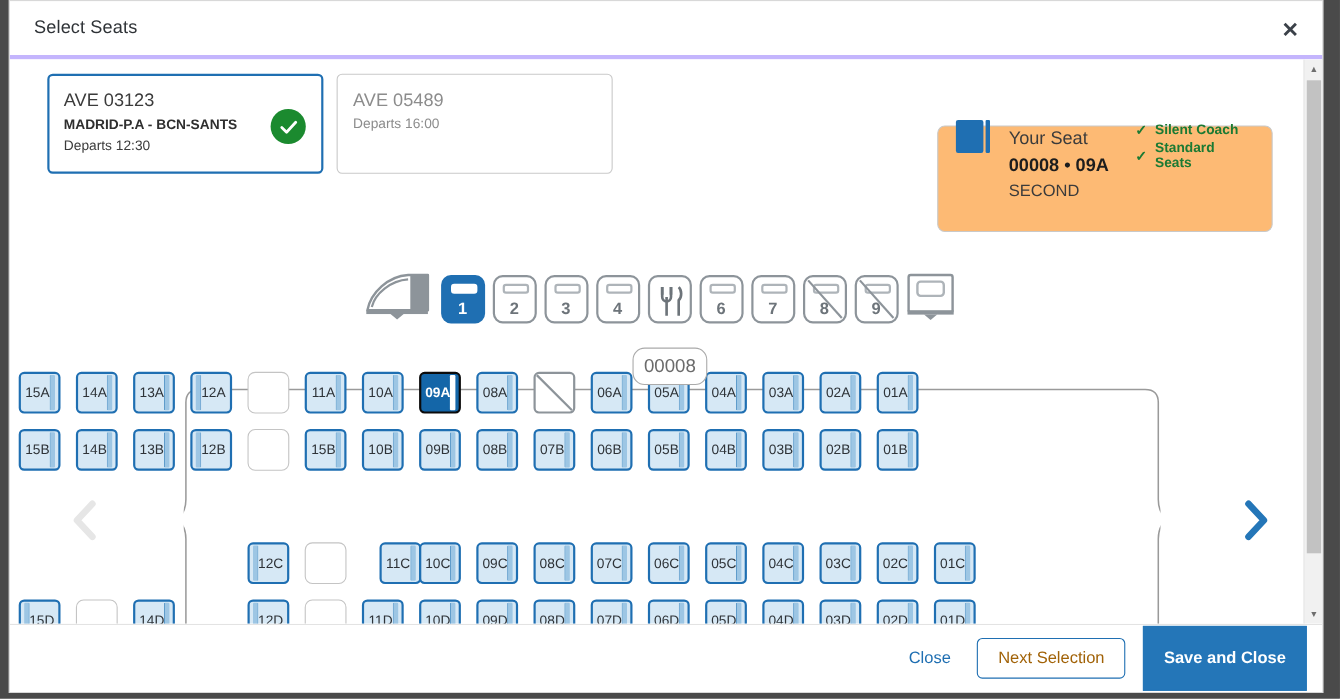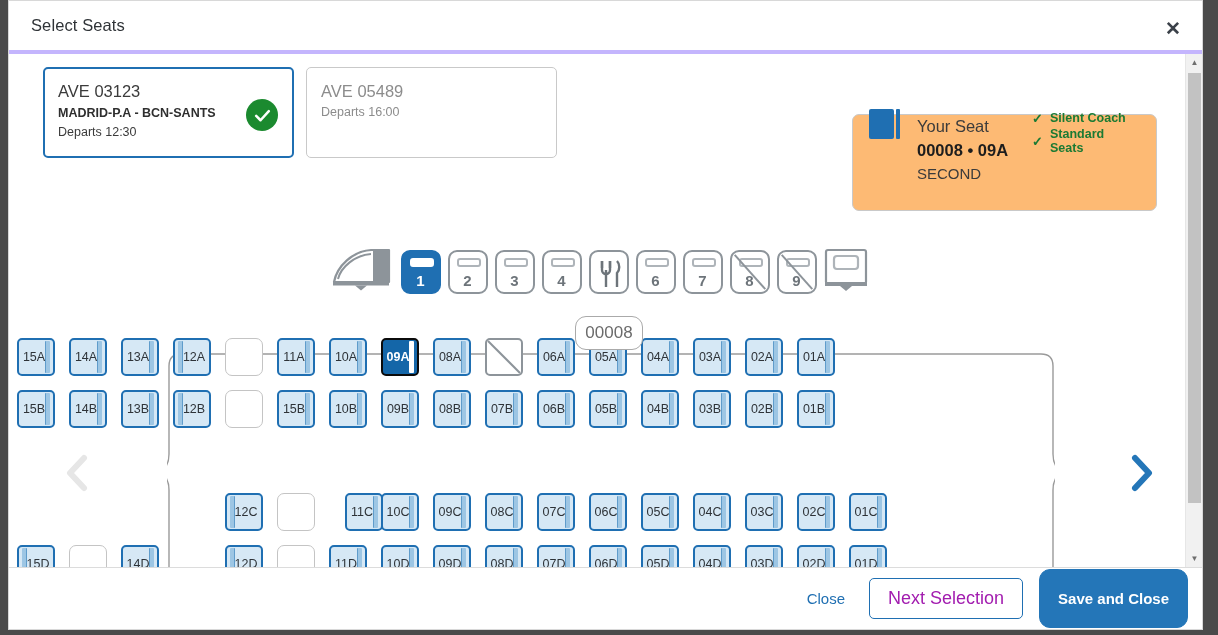--- a/index.html
+++ b/index.html
@@ -234,27 +234,27 @@
     display: flex; align-items: center; justify-content: flex-end;
     gap: 16px; padding-right: 14px;
     background: #fff;
   }
   .link-btn {
     font-size: 15px; color: #1f6fb2; cursor: pointer;
     background: none; border: none; padding: 4px 8px;
     font-family: inherit;
   }
   .btn-outline {
-    font-size: 18px; color: #a21caf; background: #fff;
+    font-size: 15px; color: #a16207; background: #fff;
     border: 1px solid #1f6fb2; border-radius: 5px;
     padding: 9px 18px; cursor: pointer; font-family: inherit;
   }
   .btn-primary {
     font-size: 15px; color: #fff; background: #2476b8;
-    border: 1px solid #2476b8; border-radius: 11px;
+    border: 1px solid #2476b8; border-radius: 0;
     padding: 20px 18px; cursor: pointer; font-family: inherit;
     font-weight: bold;
   }
 </style>
 </head>
 <body>
 
 <div class="modal">
 
   <div class="modal-header">

